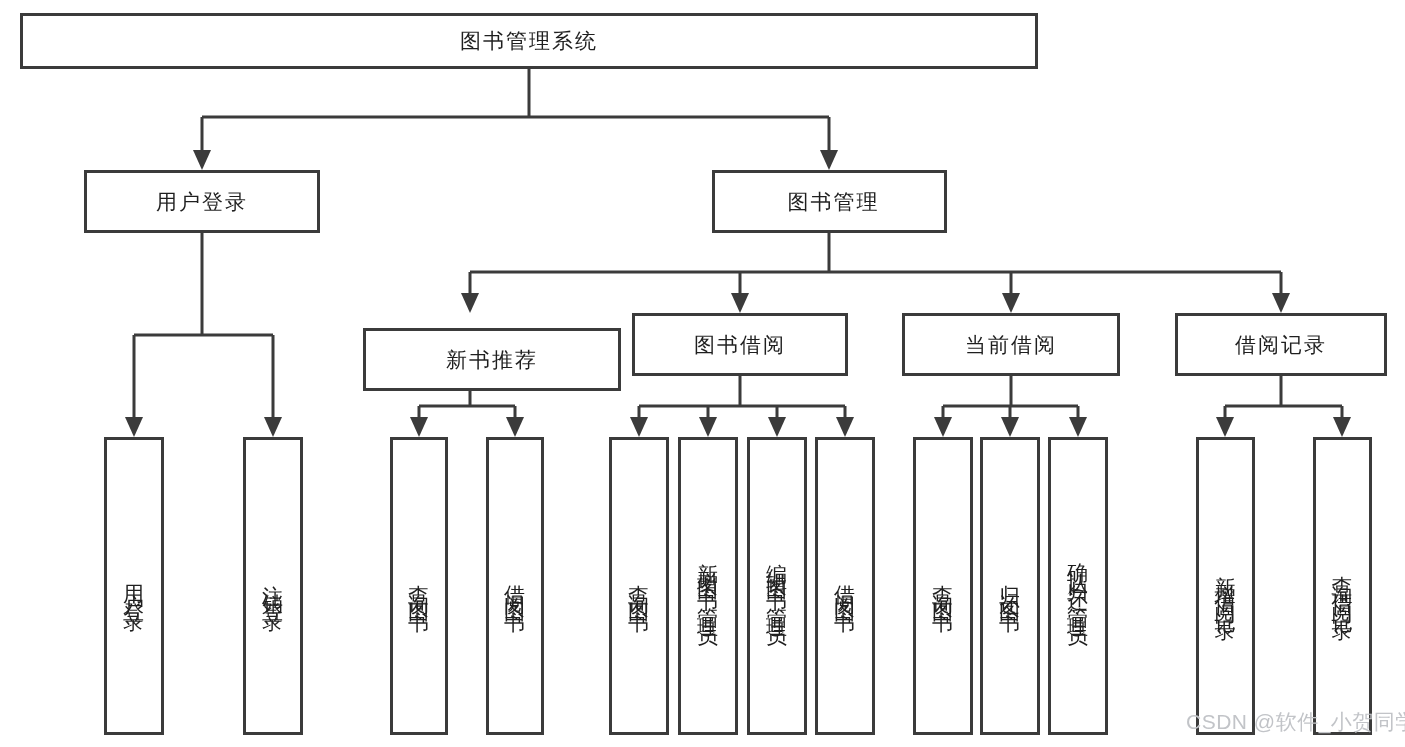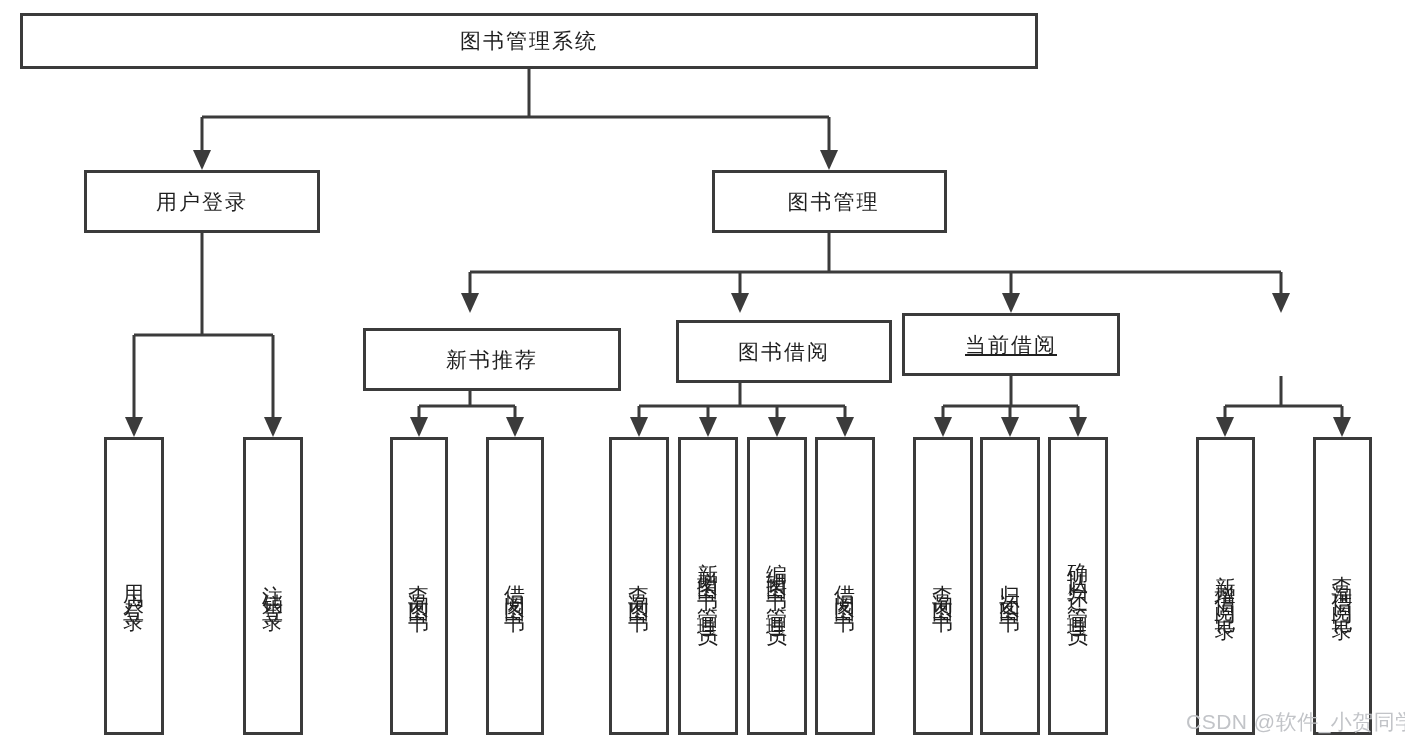--- a/index.html
+++ b/index.html
@@ -73,25 +73,28 @@
   <div class="node h-node" style="left:84px;top:170px;width:236px;height:63px;">
     <span class="lbl">用户登录</span>
   </div>
   <div class="node h-node" style="left:712px;top:170px;width:235px;height:63px;padding-left:8px;">
     <span class="lbl">图书管理</span>
   </div>
 
   <div class="node h-node" style="left:363px;top:328px;width:258px;height:63px;">
     <span class="lbl">新书推荐</span>
   </div>
-  <div class="node h-node" style="left:632px;top:320px;width:216px;height:63px;margin-left:44px;">
+  <div class="node h-node" style="left:632px;top:313px;width:216px;height:63px;">
     <span class="lbl">图书借阅</span>
   </div>
-  <div class="node h-node" style="left:902px;top:313px;width:218px;height:63px;text-decoration:underline;">
+  <div class="node h-node" style="left:902px;top:313px;width:218px;height:63px;">
     <span class="lbl">当前借阅</span>
+  </div>
+  <div class="node h-node" style="left:1175px;top:313px;width:212px;height:63px;">
+    <span class="lbl">借阅记录</span>
   </div>
 
   <div class="node v-node" style="left:104px;top:437px;width:60px;height:298px;">
     <span class="lbl">用户登录</span>
   </div>
   <div class="node v-node" style="left:243px;top:437px;width:60px;height:298px;">
     <span class="lbl">注销登录</span>
   </div>
 
   <div class="node v-node" style="left:390px;top:437px;width:58px;height:298px;">

